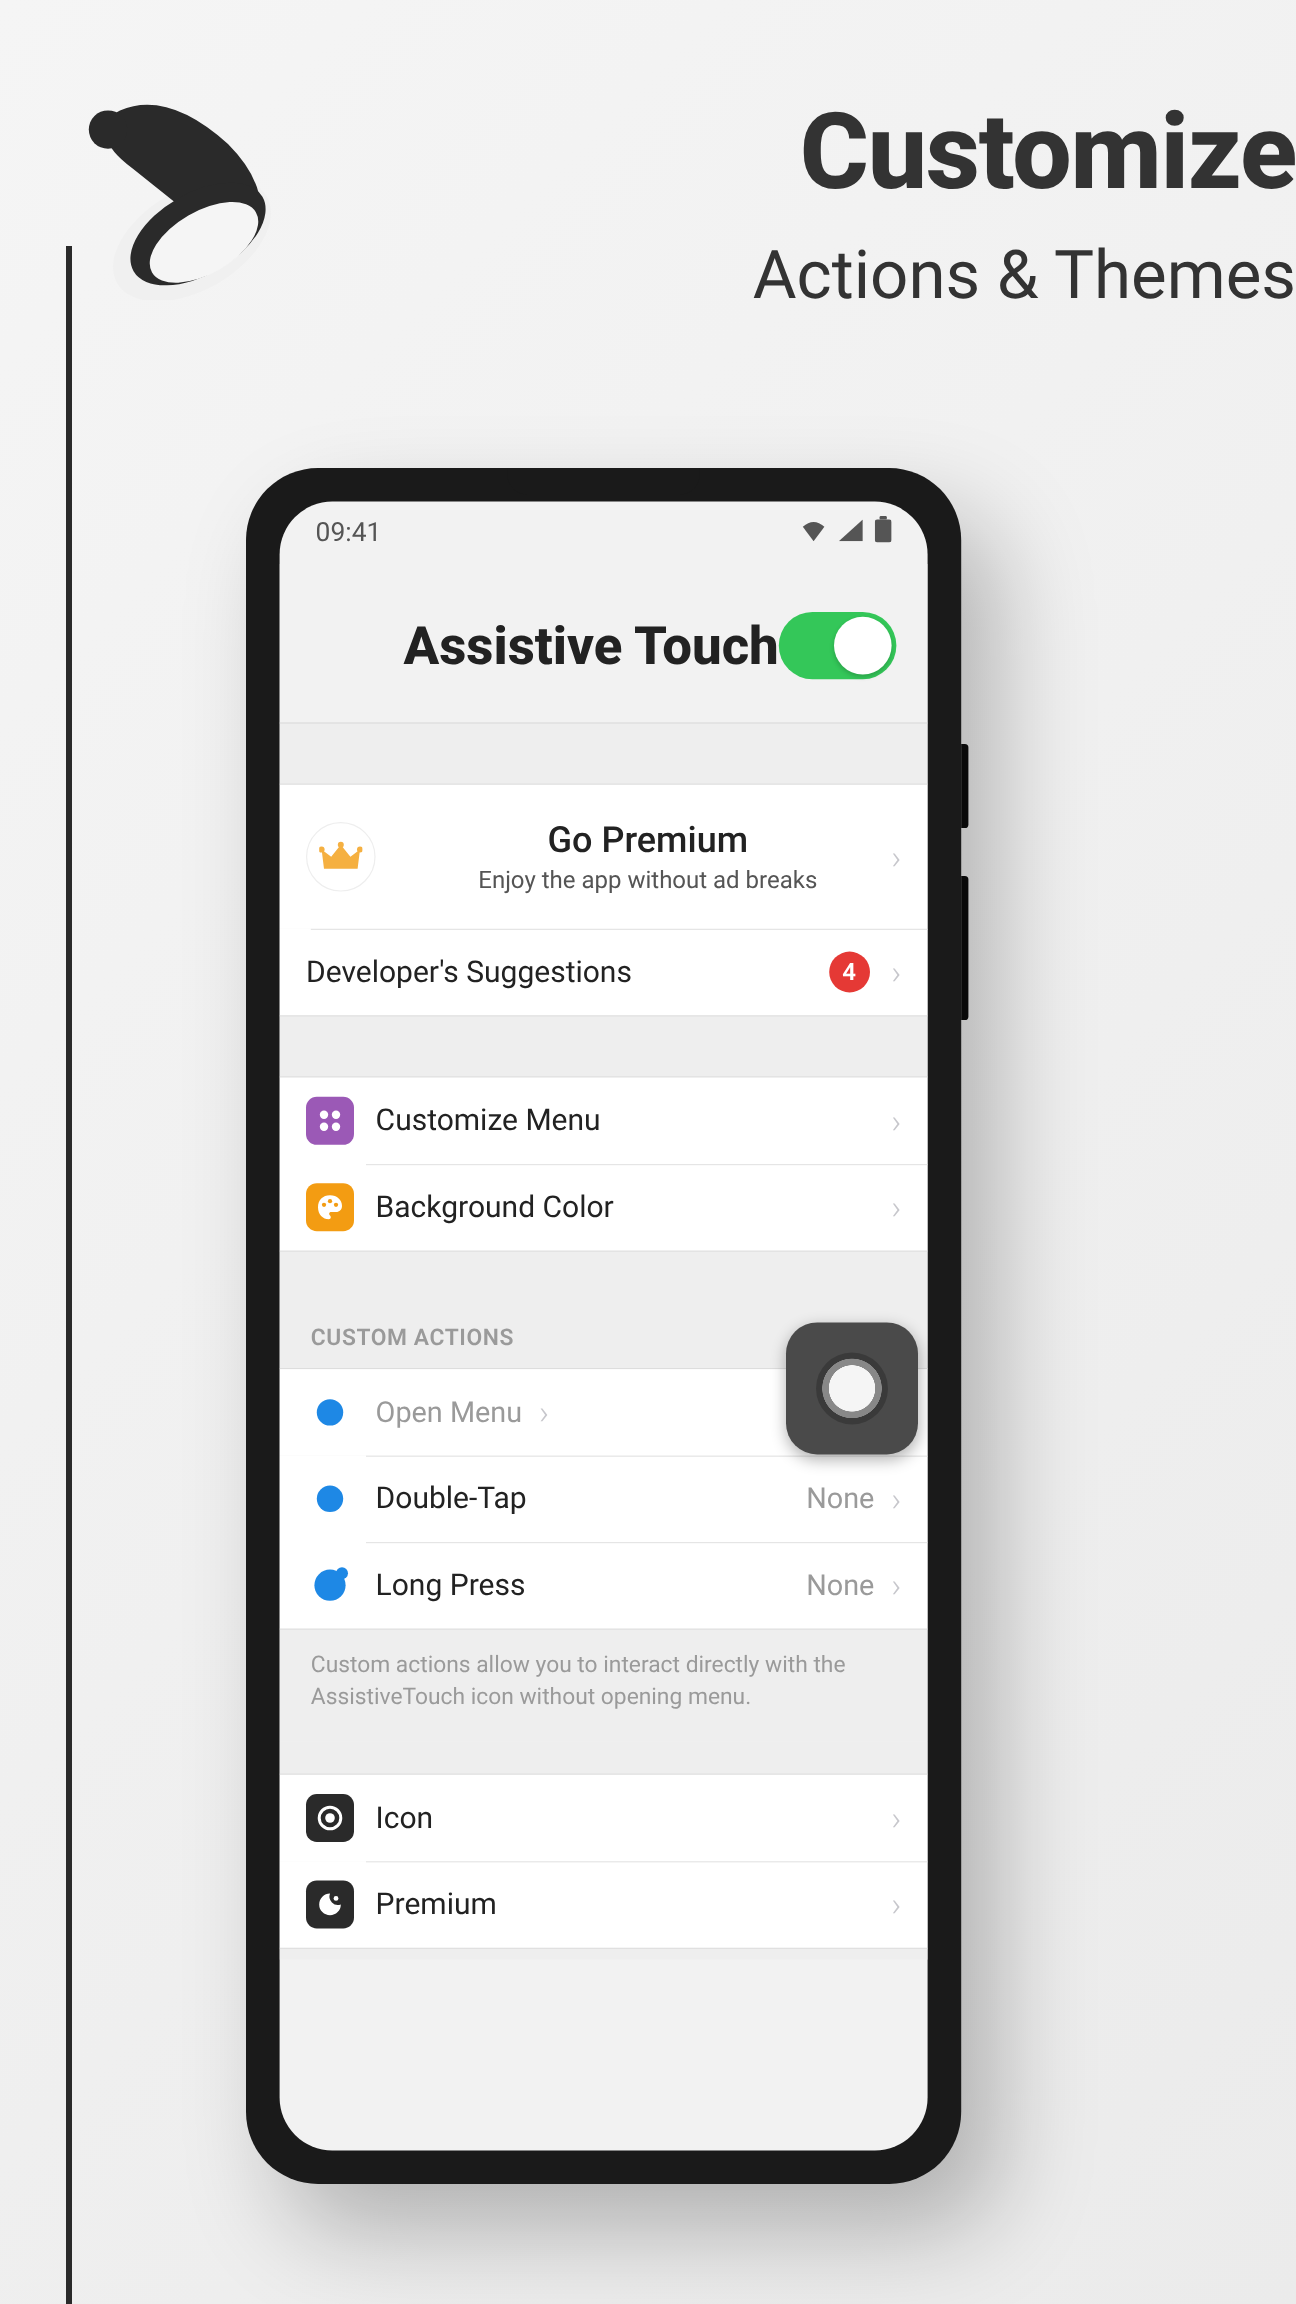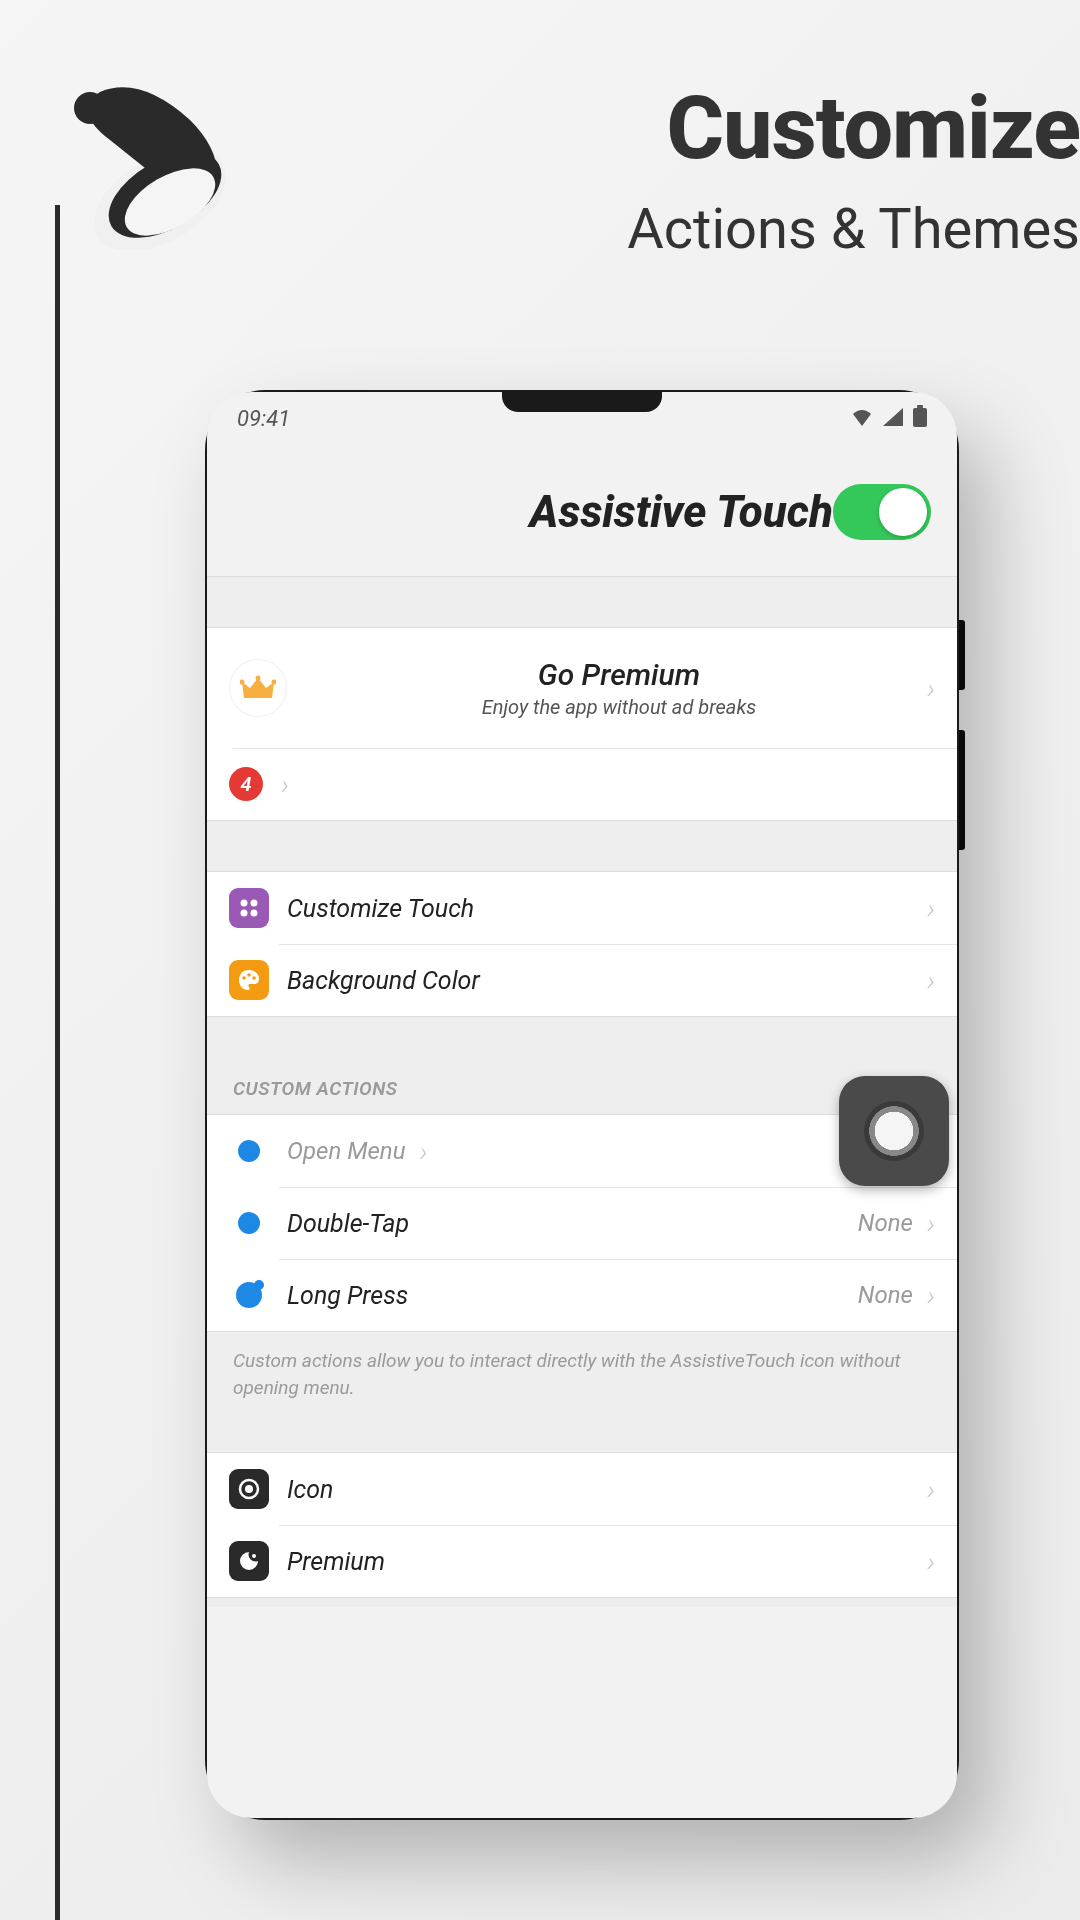--- a/index.html
+++ b/index.html
@@ -55,27 +55,26 @@
   font-weight: 400;
   color: #333;
   margin-top: 17px;
 }
 
 
 .phone {
   position: absolute;
   top: 390px;
   left: 205px;
-  width: 754px;
+  width: 596px;
   height: 1430px;
   background: #1a1a1a;
   border-radius: 60px;
   box-shadow: 30px 40px 80px rgba(0,0,0,0.25);
-  padding: 2px;
-  font-style: italic;
+  padding: 28px;
 }
 .phone-side-btn {
   position: absolute;
   right: -6px;
   width: 6px;
   background: #0a0a0a;
   border-radius: 0 3px 3px 0;
 }
 .side-btn-1 { top: 230px; height: 70px; }
 .side-btn-2 { top: 340px; height: 120px; }
@@ -378,36 +377,37 @@
         </svg>
       </div>
       <div class="row-text-col">
         <div class="premium-title">Go Premium</div>
         <div class="row-sublabel">Enjoy the app without ad breaks</div>
       </div>
       <span class="chevron">›</span>
     </div>
 
     <div class="row dev">
+      <div class="row-label">Developer's Suggestions</div>
       <div class="row-badge">4</div>
       <span class="chevron">›</span>
     </div>
 
     <div class="section-gap"></div>
 
     <div class="row">
       <div class="row-icon" style="background:#9b59b6">
         <svg width="22" height="22" viewBox="0 0 22 22">
           <circle cx="6" cy="6" r="3.5" fill="#fff"></circle>
             <circle cx="16" cy="6" r="3.5" fill="#fff"></circle>
           <circle cx="6" cy="16" r="3.5" fill="#fff"></circle>
             <circle cx="16" cy="16" r="3.5" fill="#fff"></circle>
         </svg>
       </div>
-      <div class="row-label">Customize Touch</div>
+      <div class="row-label">Customize Menu</div>
       <span class="chevron">›</span>
     </div>
 
     <div class="row">
       <div class="row-icon" style="background:#f39c12">
         <svg width="24" height="24" viewBox="0 0 24 24">
           <path d="M12 2 C6 2 2 6 2 12 C2 18 6 22 11 22 C13 22 13 20 12 19 C11 18 11 16 13 16 L17 16 C20 16 22 14 22 11 C22 6 18 2 12 2 Z" fill="#fff"></path>
           <circle cx="7" cy="10" r="1.8" fill="#f39c12"></circle>
             <circle cx="12" cy="7" r="1.8" fill="#f39c12"></circle>
             <circle cx="17" cy="10" r="1.8" fill="#f39c12"></circle>

